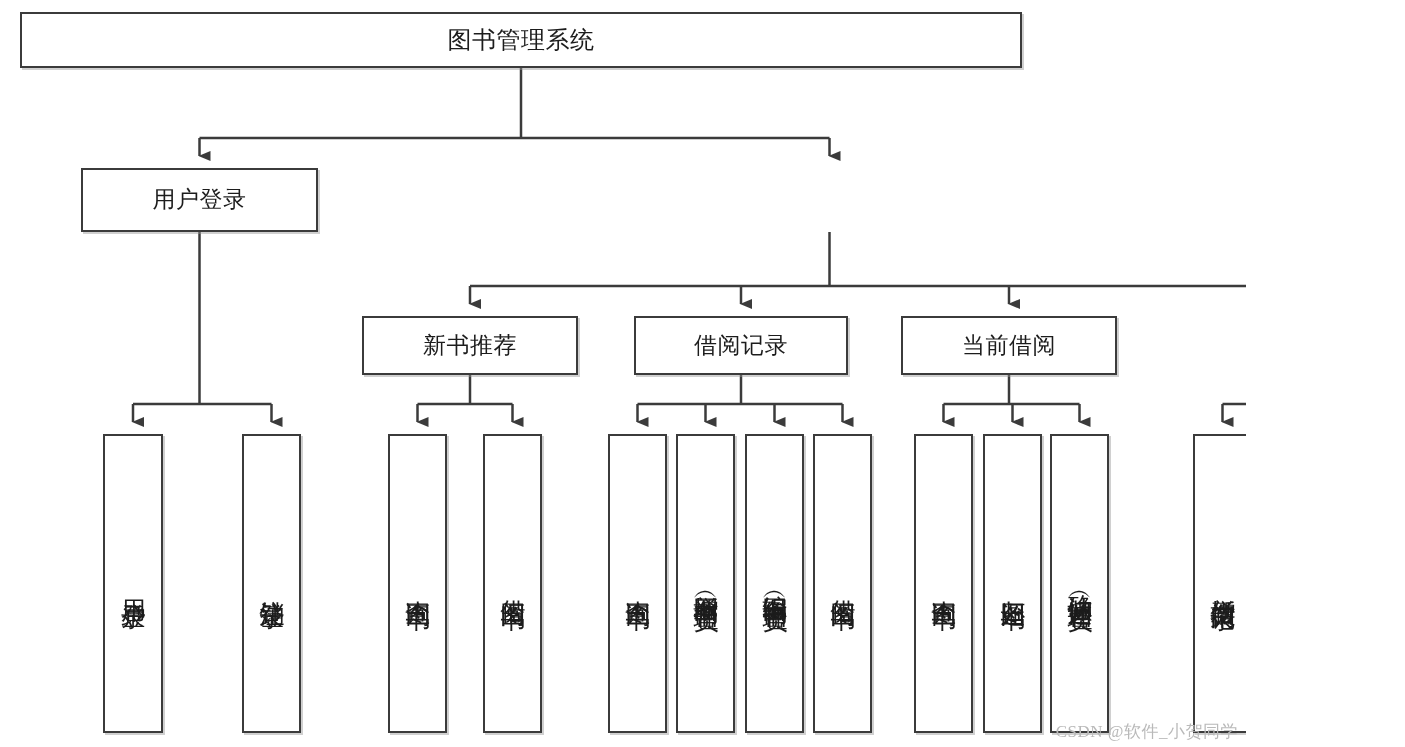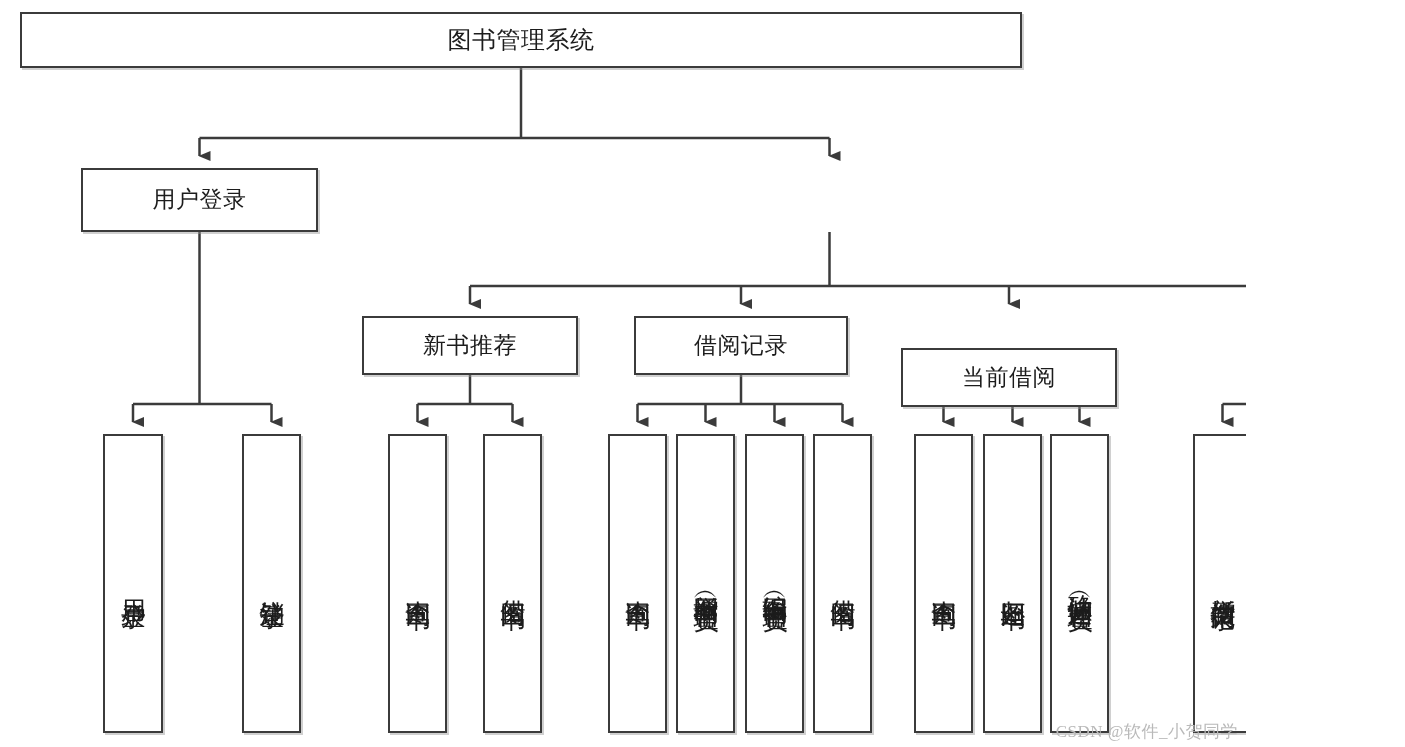--- a/index.html
+++ b/index.html
@@ -132,21 +132,21 @@
   <div class="node horizontal" style="left: 81px; top: 168px; width: 237px; height: 64px;">
     <span class="node-label">用户登录</span>
   </div>
 
   <div class="node horizontal" style="left: 362px; top: 316px; width: 216px; height: 59px;">
     <span class="node-label">新书推荐</span>
   </div>
   <div class="node horizontal" style="left: 634px; top: 316px; width: 214px; height: 59px;">
     <span class="node-label">借阅记录</span>
   </div>
-  <div class="node horizontal" style="left: 901px; top: 316px; width: 216px; height: 59px; margin-top: 32px;">
+  <div class="node horizontal" style="left: 901px; top: 316px; width: 216px; height: 59px;">
     <span class="node-label">当前借阅</span>
   </div>
 
   <div class="node vertical" style="left: 103px; top: 434px; width: 60px; height: 299px;">
     <span class="node-label">用户登录</span>
   </div>
   <div class="node vertical" style="left: 242px; top: 434px; width: 59px; height: 299px;">
     <span class="node-label">注销登录</span>
   </div>
 

